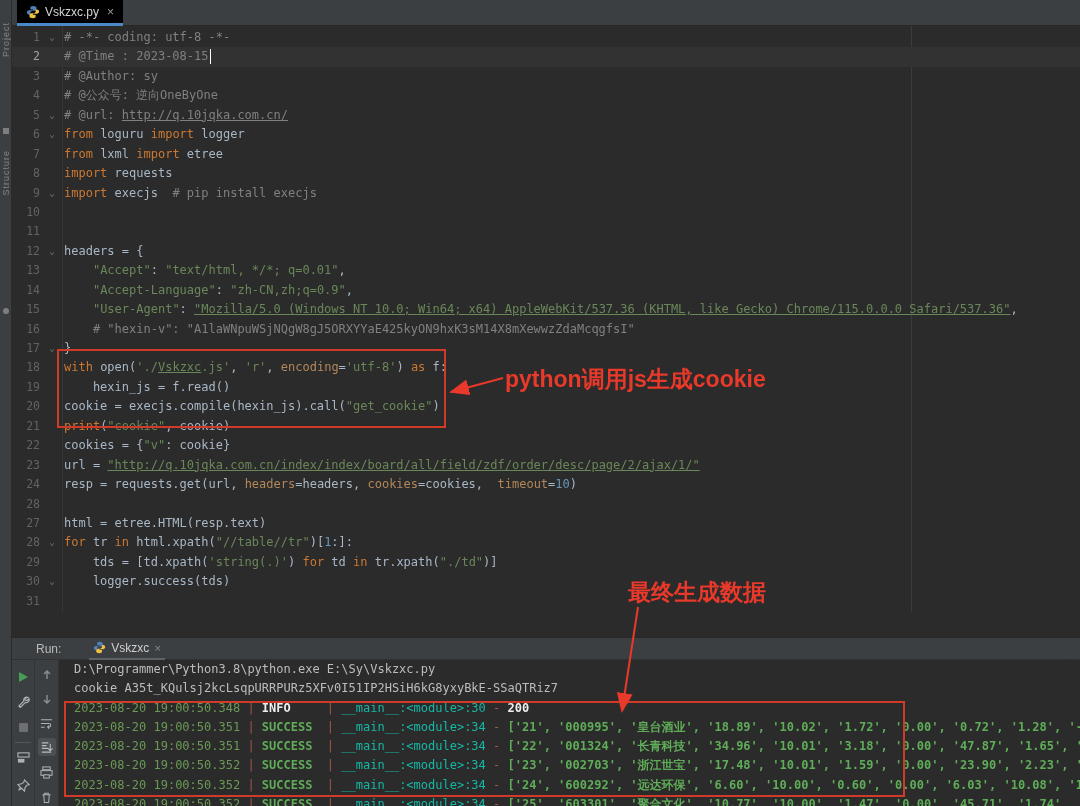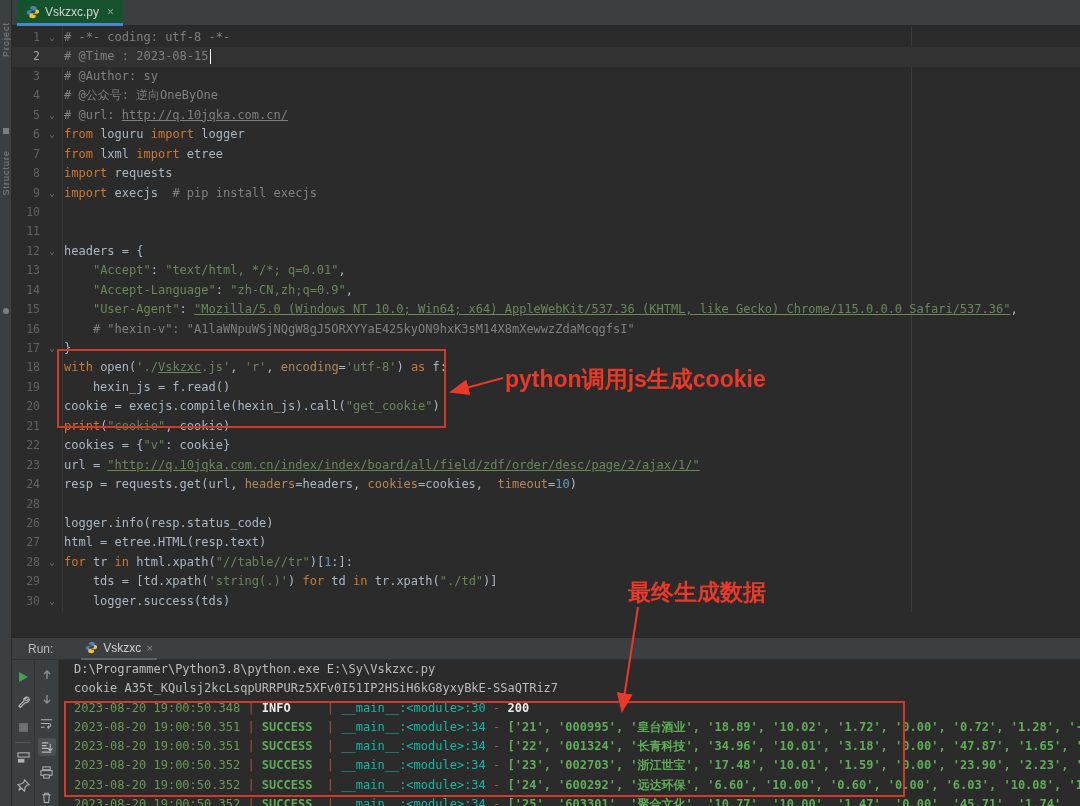--- a/index.html
+++ b/index.html
@@ -6,21 +6,21 @@
   body { background:#1e1e1e; font-family:"Liberation Sans", sans-serif; }
   .ide { position:relative; width:1080px; height:806px; background:#2b2b2b; overflow:hidden; }
 
   
   .stripe { position:absolute; left:0; top:0; width:12px; height:806px; background:#3c3f41; border-right:1px solid #2b2b2b; z-index:5; }
   .stripe .vlabel { position:absolute; left:1px; color:#9a9a9a; font-size:9px; writing-mode:vertical-rl; transform:rotate(180deg); letter-spacing:1px; opacity:.75; }
   .stripe .sicon { position:absolute; left:3px; width:6px; height:6px; background:#9a9a9a; opacity:.7; }
 
   
   .tabbar { position:absolute; left:12px; top:0; right:0; height:26px; background:#3c3f41; border-bottom:1px solid #282828; z-index:4; }
-  .tab { position:absolute; left:5px; top:0; height:26px; display:flex; align-items:center; gap:5px; padding:0 9px; background:#14532d; border-bottom:3px solid #4a88c7; }
+  .tab { position:absolute; left:5px; top:0; height:26px; display:flex; align-items:center; gap:5px; padding:0 9px; background:#000000; border-bottom:3px solid #4a88c7; }
   .tab .tlabel { color:#d4d4d4; font-size:12px; }
   .tab .tclose { color:#9a9a9a; font-size:12px; margin-left:3px; }
 
   
   .editor { position:absolute; left:12px; top:26px; width:1068px; height:586px; background:#2b2b2b; overflow:hidden; }
   .gutter-sep { position:absolute; left:50px; top:0; bottom:0; width:1px; background:#35383a; }
   .wrap-guide { position:absolute; top:0; bottom:0; width:1px; background:#3a3d3f; }
   .rows { position:absolute; left:0; top:2px; right:0; }
   .row { display:flex; height:19.45px; line-height:19.45px; font-family:"DejaVu Sans Mono", monospace; font-size:12px; white-space:pre; }
   .row.current { background:#323232; }
@@ -35,21 +35,21 @@
   .tk-kw   { color:#cc7832; }
   .tk-str  { color:#6a8759; }
   .tk-strU { color:#6a8759; text-decoration:underline; }
   .tk-num  { color:#6897bb; }
   .tk-named{ color:#b3875a; }
   .tk-plain{ color:#a9b7c6; }
 
   
   .gap-band { position:absolute; left:12px; right:0; top:612px; height:26px; background:#2b2b2b; border-bottom:1px solid #282828; }
   .run-header { position:absolute; left:12px; right:0; top:638px; height:22px; background:#3c3f41; border-bottom:1px solid #2f3133; display:flex; align-items:center; z-index:4; }
-  .run-label { color:#bbbbbb; font-size:12px; margin-left:16px; }
+  .run-label { color:#bbbbbb; font-size:12px; margin-left:24px; }
   .run-tab { display:flex; align-items:center; gap:5px; margin-left:28px; height:22px; padding:0 4px; border-bottom:2px solid #5e6163; }
   .run-tab .tlabel { color:#cfcfcf; font-size:12px; }
   .run-tab .tclose { color:#8a8a8a; font-size:11px; }
 
   .run-toolbar1 { position:absolute; left:12px; top:660px; width:23px; bottom:0; background:#3c3f41; border-right:1px solid #323537; z-index:4; }
   .run-toolbar2 { position:absolute; left:35px; top:660px; width:24px; bottom:0; background:#3c3f41; border-right:1px solid #323537; z-index:4; }
   .ticon { position:absolute; left:50%; transform:translateX(-50%); width:18px; height:18px; display:flex; align-items:center; justify-content:center; }
   .ticon.sel { background:#4d5052; border-radius:3px; }
   .tsep { position:absolute; left:3px; right:3px; height:1px; background:#535658; }
 
@@ -114,21 +114,20 @@
         <div class="row"><span class="num">16</span><span class="fold"></span><span class="code"><span class="tk-com">    # "hexin-v": "A1laWNpuWSjNQgW8gJ5ORXYYaE425kyON9hxK3sM14X8mXewwzZdaMcqgfsI"</span></span></div>
         <div class="row"><span class="num">17</span><span class="fold">⌄</span><span class="code"><span class="tk-plain">}</span></span></div>
         <div class="row"><span class="num">18</span><span class="fold"></span><span class="code"><span class="tk-kw">with</span><span class="tk-plain"> open(</span><span class="tk-str">'./</span><span class="tk-strU">Vskzxc</span><span class="tk-str">.js'</span><span class="tk-plain">, </span><span class="tk-str">'r'</span><span class="tk-plain">, </span><span class="tk-named">encoding</span><span class="tk-plain">=</span><span class="tk-str">'utf-8'</span><span class="tk-plain">) </span><span class="tk-kw">as</span><span class="tk-plain"> f:</span></span></div>
         <div class="row"><span class="num">19</span><span class="fold"></span><span class="code"><span class="tk-plain">    hexin_js = f.read()</span></span></div>
         <div class="row"><span class="num">20</span><span class="fold"></span><span class="code"><span class="tk-plain">cookie = execjs.compile(hexin_js).call(</span><span class="tk-str">"get_cookie"</span><span class="tk-plain">)</span></span></div>
         <div class="row"><span class="num">21</span><span class="fold"></span><span class="code"><span class="tk-kw">print</span><span class="tk-plain">(</span><span class="tk-str">"cookie"</span><span class="tk-plain">, cookie)</span></span></div>
         <div class="row"><span class="num">22</span><span class="fold"></span><span class="code"><span class="tk-plain">cookies = {</span><span class="tk-str">"v"</span><span class="tk-plain">: cookie}</span></span></div>
         <div class="row"><span class="num">23</span><span class="fold"></span><span class="code"><span class="tk-plain">url = </span><span class="tk-strU">"http://q.10jqka.com.cn/index/index/board/all/field/zdf/order/desc/page/2/ajax/1/"</span></span></div>
         <div class="row"><span class="num">24</span><span class="fold"></span><span class="code"><span class="tk-plain">resp = requests.get(url, </span><span class="tk-named">headers</span><span class="tk-plain">=headers, </span><span class="tk-named">cookies</span><span class="tk-plain">=cookies,  </span><span class="tk-named">timeout</span><span class="tk-plain">=</span><span class="tk-num">10</span><span class="tk-plain">)</span></span></div>
         <div class="row"><span class="num">28</span><span class="fold"></span><span class="code"></span></div>
-        <div class="row"><span class="num">26</span><span class="fold"></span><span class="code"><span class="tk-plain">logger.info(resp.status_code)</span></span></div>
         <div class="row"><span class="num">27</span><span class="fold"></span><span class="code"><span class="tk-plain">html = etree.HTML(resp.text)</span></span></div>
         <div class="row"><span class="num">28</span><span class="fold">⌄</span><span class="code"><span class="tk-kw">for</span><span class="tk-plain"> tr </span><span class="tk-kw">in</span><span class="tk-plain"> html.xpath(</span><span class="tk-str">"//table//tr"</span><span class="tk-plain">)[</span><span class="tk-num">1</span><span class="tk-plain">:]:</span></span></div>
         <div class="row"><span class="num">29</span><span class="fold"></span><span class="code"><span class="tk-plain">    tds = [td.xpath(</span><span class="tk-str">'string(.)'</span><span class="tk-plain">) </span><span class="tk-kw">for</span><span class="tk-plain"> td </span><span class="tk-kw">in</span><span class="tk-plain"> tr.xpath(</span><span class="tk-str">"./td"</span><span class="tk-plain">)]</span></span></div>
         <div class="row"><span class="num">30</span><span class="fold">⌄</span><span class="code"><span class="tk-plain">    logger.success(tds)</span></span></div>
         <div class="row"><span class="num">31</span><span class="fold"></span><span class="code"></span></div>
       </div>
   </div>
 
   <div class="gap-band"></div>
 

